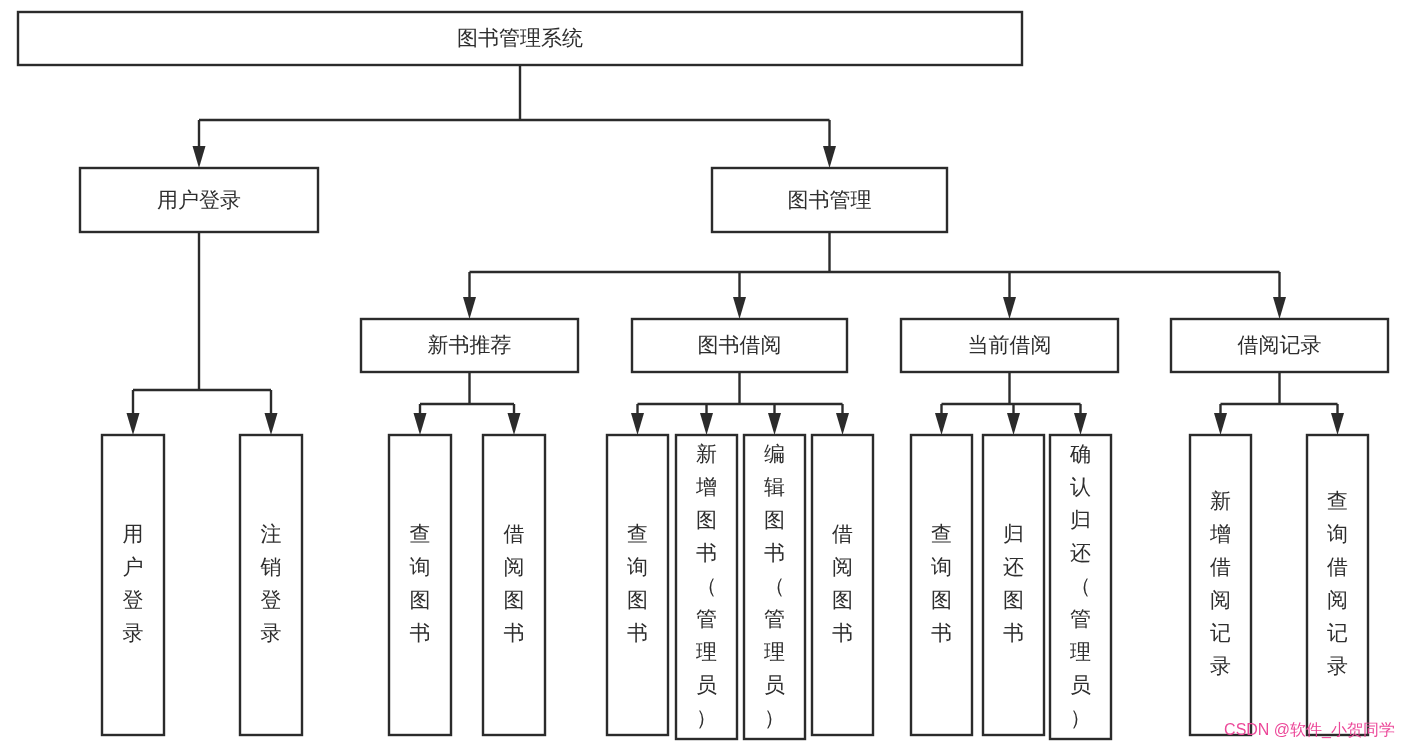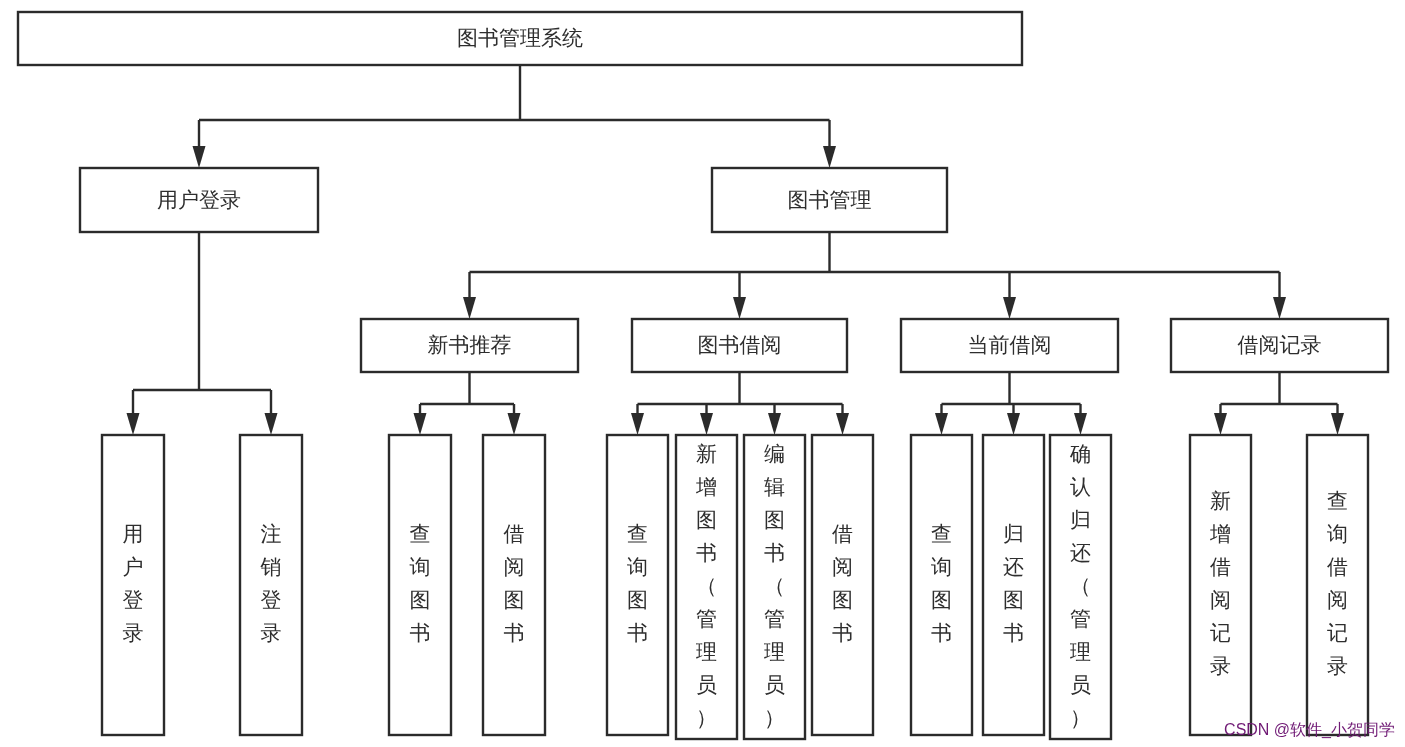--- a/index.html
+++ b/index.html
@@ -45,21 +45,21 @@
     fill: #2e2e2e;
     font-family: "Liberation Sans", "DejaVu Sans", sans-serif;
     font-size: 21px;
     text-anchor: middle;
     dominant-baseline: middle;
   }
   .watermark {
     position: absolute;
     right: 10px;
     bottom: 6px;
-    color: #701a75;
+    color: #ec4899;
     font-size: 16px;
     font-family: "Liberation Sans", "DejaVu Sans", sans-serif;
     white-space: nowrap;
     user-select: none;
   }
 </style>
 </head>
 <body>
 
 <div id="diagram-root">

